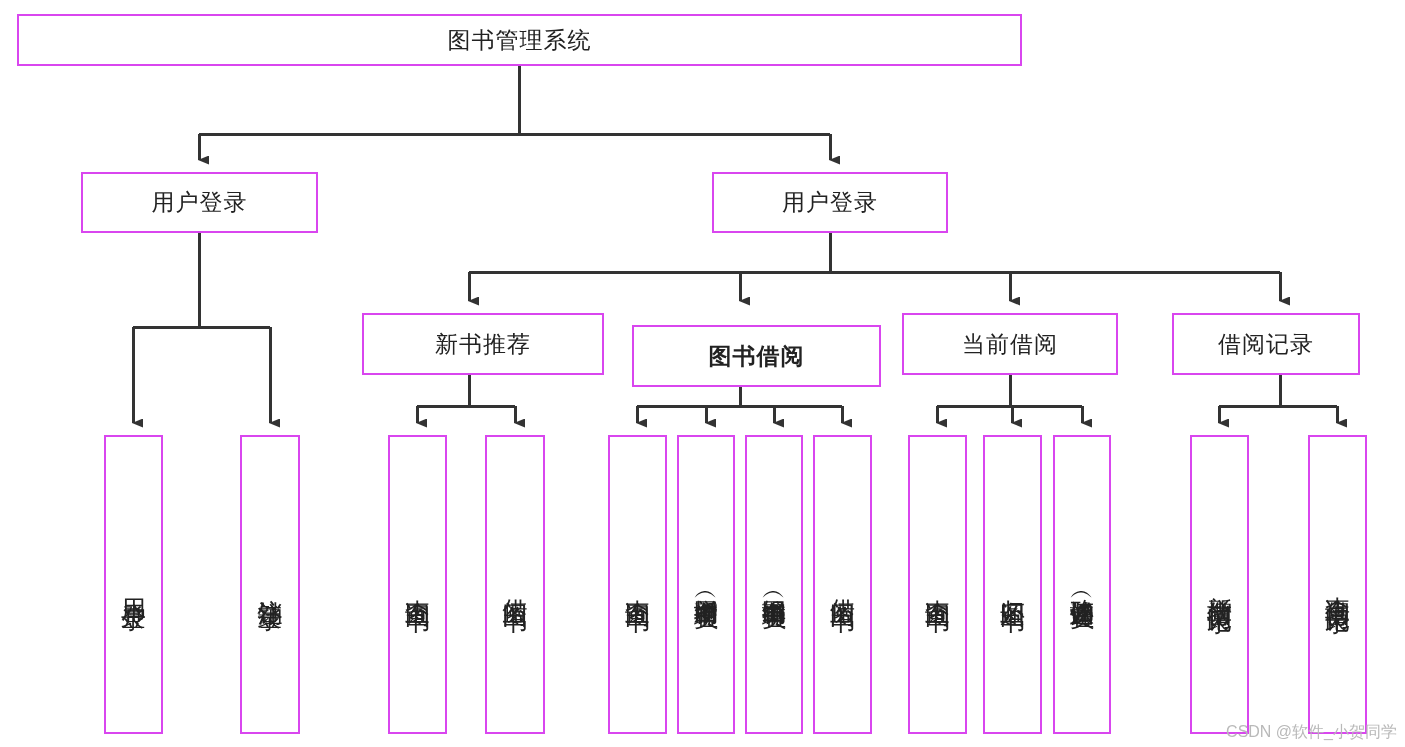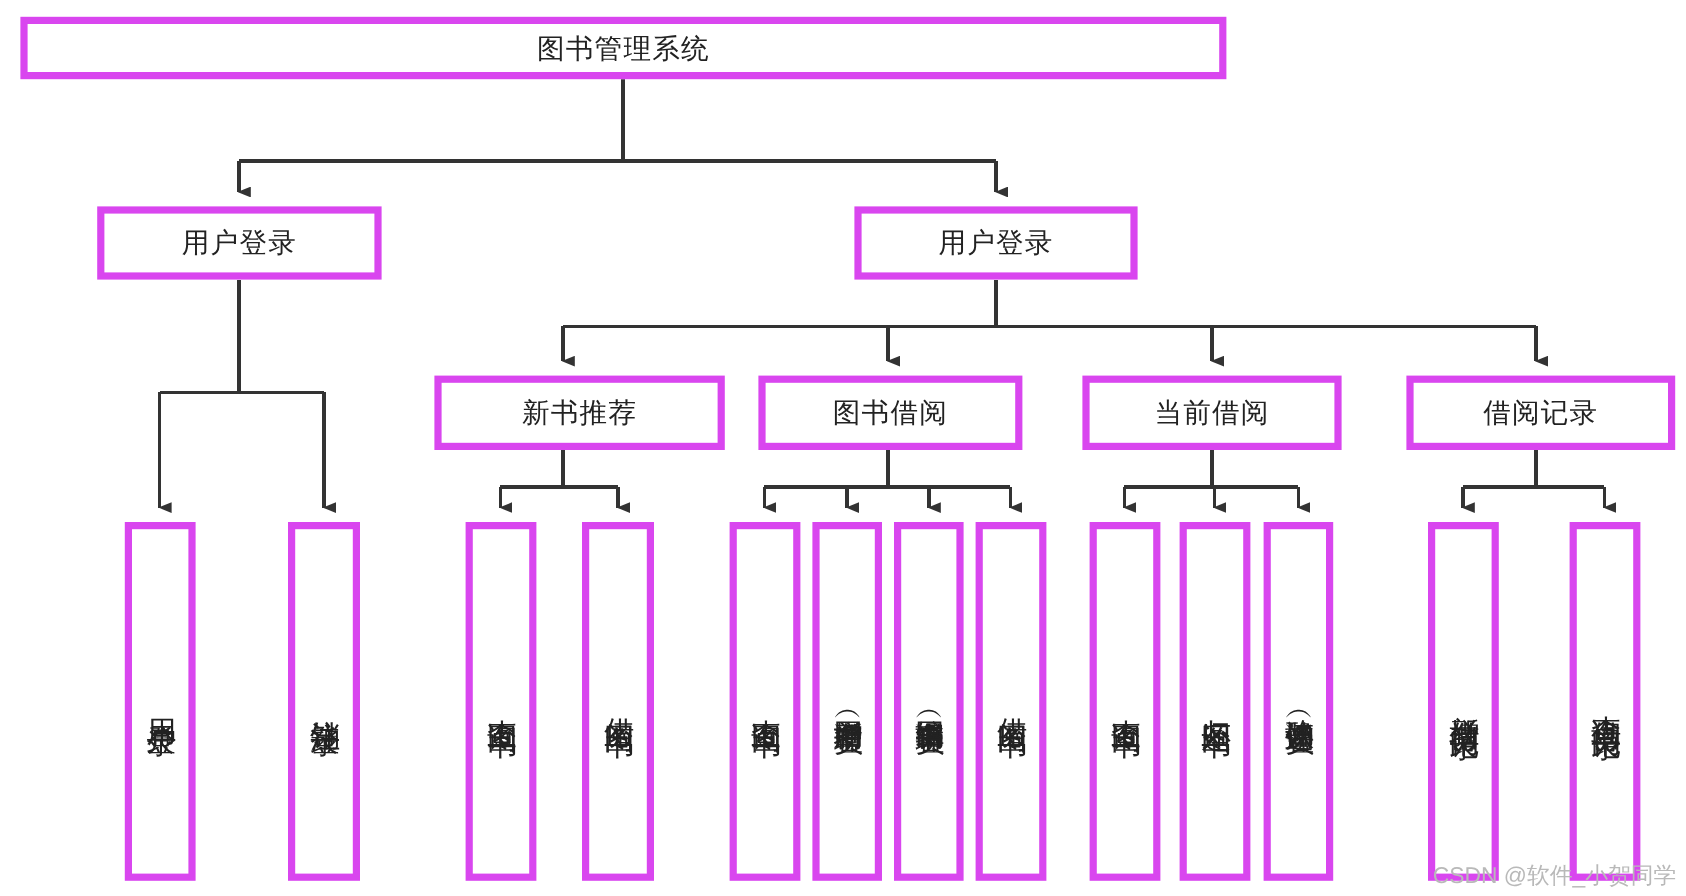--- a/index.html
+++ b/index.html
@@ -22,21 +22,21 @@
     position: absolute;
     left: 0;
     top: 0;
     width: 1405px;
     height: 747px;
   }
   .node {
     position: absolute;
     box-sizing: border-box;
     background: #ffffff;
-    border: 6px solid #d946ef;
+    border: 2px solid #d946ef;
     display: flex;
     align-items: center;
     justify-content: center;
     color: #222222;
     z-index: 2;
   }
   .node-label {
     display: block;
     text-align: center;
     line-height: 1.08;
@@ -66,21 +66,21 @@
     white-space: nowrap;
   }
   .node.vertical.tight .node-label {
     font-size: 24px;
     letter-spacing: 1px;
   }
   .watermark {
     position: absolute;
     right: 8px;
     bottom: 4px;
-    font-size: 19px;
+    font-size: 16px;
     color: #b9b9b9;
     white-space: nowrap;
     z-index: 5;
     font-family: "Liberation Sans", "DejaVu Sans", sans-serif;
   }
 </style>
 </head>
 <body>
 
 <div id="diagram-root">
@@ -143,27 +143,27 @@
   <div id="node-container">
       <div class="node horizontal" style="left: 81px; top: 172px; width: 237px; height: 61px;">
         <span class="node-label">用户登录</span>
       </div>
       <div class="node horizontal" style="left: 712px; top: 172px; width: 236px; height: 61px;">
         <span class="node-label">用户登录</span>
       </div>
       <div class="node horizontal" style="left: 362px; top: 313px; width: 242px; height: 62px;">
         <span class="node-label">新书推荐</span>
       </div>
-      <div class="node horizontal" style="left: 632px; top: 313px; width: 220px; height: 62px;">
+      <div class="node horizontal" style="left: 632px; top: 325px; width: 249px; height: 62px; font-weight: bold;">
         <span class="node-label">图书借阅</span>
       </div>
       <div class="node horizontal" style="left: 902px; top: 313px; width: 216px; height: 62px;">
         <span class="node-label">当前借阅</span>
       </div>
-      <div class="node horizontal" style="left: 1172px; top: 313px; width: 224px; height: 62px;">
+      <div class="node horizontal" style="left: 1172px; top: 313px; width: 188px; height: 62px;">
         <span class="node-label">借阅记录</span>
       </div>
       <div class="node vertical" style="left: 104px; top: 435px; width: 59px; height: 299px;">
         <span class="node-label">用户登录</span>
       </div>
       <div class="node vertical" style="left: 240px; top: 435px; width: 60px; height: 299px;">
         <span class="node-label">注销登录</span>
       </div>
       <div class="node vertical" style="left: 388px; top: 435px; width: 59px; height: 299px;">
         <span class="node-label">查询图书</span>

